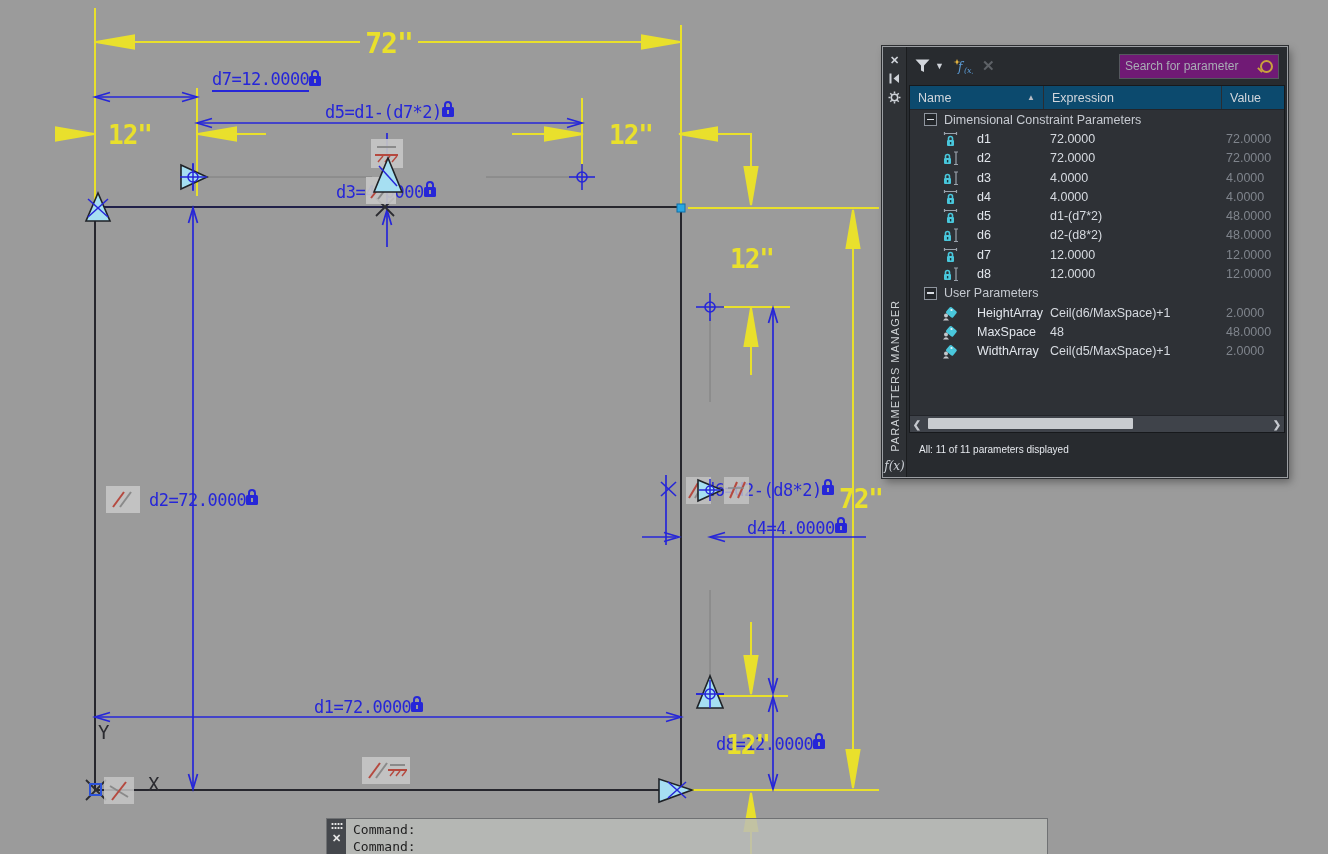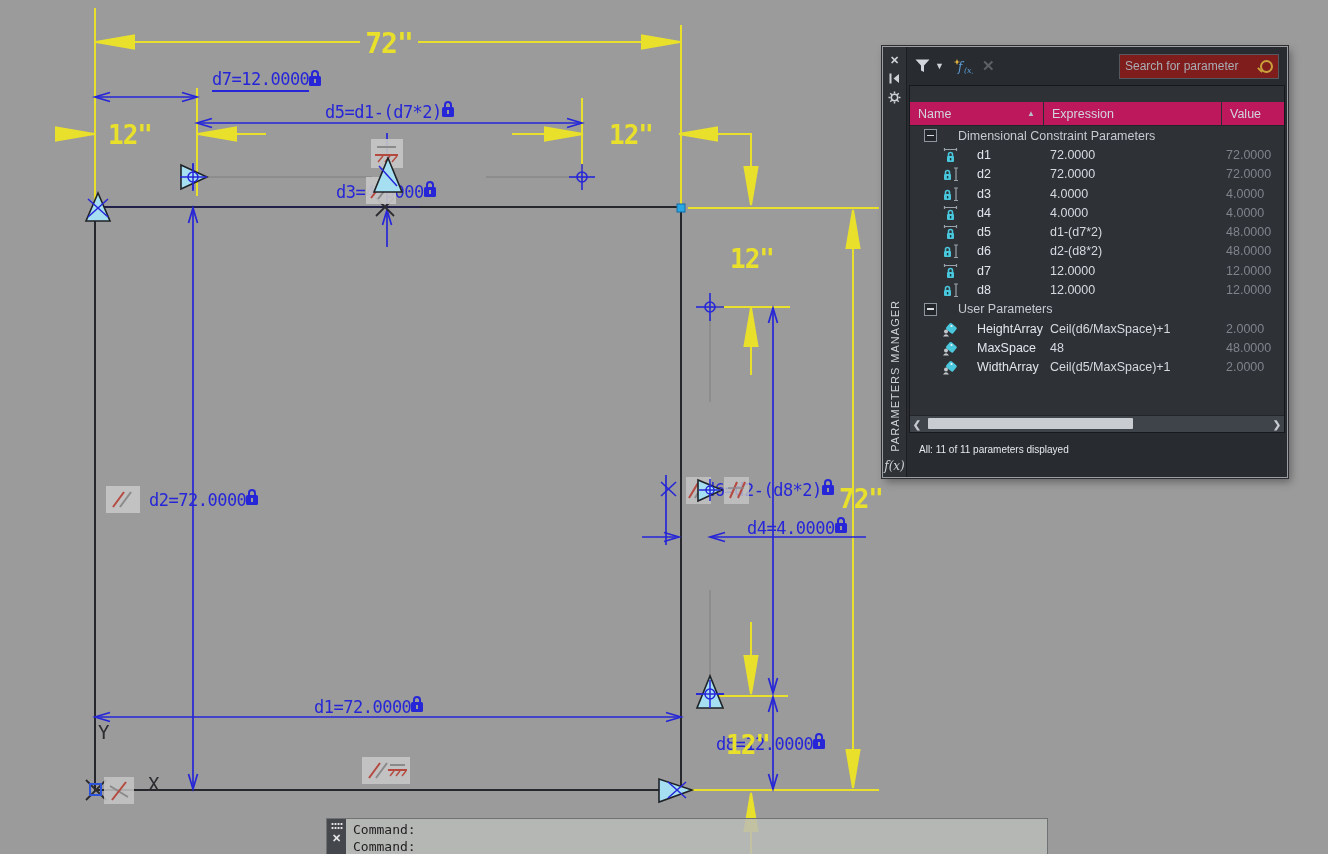--- a/index.html
+++ b/index.html
@@ -42,36 +42,36 @@
   #pal-strip .sicon{color:#cfd3d9;width:14px;height:15px;text-align:center;
                     font:bold 11px "Liberation Sans",sans-serif;line-height:14px;margin-bottom:4px;}
   #pal-title{margin-top:auto;writing-mode:vertical-rl;transform:rotate(180deg);
              color:#cfd3d6;font:11px "Liberation Sans",sans-serif;letter-spacing:1px;white-space:nowrap;}
   #pal-fx{margin-top:7px;color:#cfd3d9;font:italic 12px "DejaVu Serif",serif;}
   #pal-main{flex:1;display:flex;flex-direction:column;background:#282b2f;min-width:0;}
 
   #pal-toolbar{height:38px;display:flex;align-items:center;padding:0 8px;gap:9px;}
   #tb-caret{color:#cfd3d9;font-size:9px;margin-left:-4px;}
   #tb-del{color:#5d6166;font:bold 15px "Liberation Sans",sans-serif;}
-  #searchbox{margin-left:auto;width:148px;height:23px;background:#7f1d1d;border:1px solid #55585e;
+  #searchbox{margin-left:auto;width:148px;height:23px;background:#701a75;border:1px solid #55585e;
              display:flex;align-items:center;padding:0 5px;gap:5px;}
   #searchbox .ph{flex:1;color:#a9adb5;font-size:12px;white-space:nowrap;overflow:hidden;}
   .mag{position:relative;width:9px;height:9px;border:2px solid #c9a23c;border-radius:50%;flex:0 0 9px;}
   .mag::after{content:"";position:absolute;left:-5px;top:7px;width:6px;height:2px;background:#c9a23c;
               transform:rotate(45deg);}
 
   #pal-table{margin:0 2px;border:1px solid #17191c;background:#2e3136;flex:0 0 346px;
              display:flex;flex-direction:column;}
-  #pm-header{display:grid;grid-template-columns:134px 178px 1fr;height:23px;background:#be185d;
-             border-bottom:1px solid #23252a;color:#d2d6dc;font-size:12.5px;align-items:center;margin-top:16px;}
+  #pm-header{display:grid;grid-template-columns:134px 178px 1fr;height:23px;background:#0c4a6e;
+             border-bottom:1px solid #23252a;color:#d2d6dc;font-size:12.5px;align-items:center;}
   #pm-header .hc{padding-left:8px;height:100%;display:flex;align-items:center;border-right:1px solid #2a2d32;}
   #pm-header .hc:last-child{border-right:none;}
   #pm-header .sort{margin-left:auto;margin-right:8px;font-size:8px;color:#b9bdc5;}
   #pm-rows{flex:1;overflow:hidden;}
-  .pm-group{display:flex;align-items:center;height:19.3px;padding-left:14px;gap:21px;
+  .pm-group{display:flex;align-items:center;height:19.3px;padding-left:14px;gap:7px;
             color:#c6cad1;font-size:12.5px;}
   .pm-minus{display:inline-block;width:11px;height:11px;border:1px solid #8f959e;background:#23262a;
             position:relative;flex:0 0 11px;}
   .pm-minus::after{content:"";position:absolute;left:2px;top:4.5px;width:7px;height:1.5px;background:#d8dce2;}
   .pm-row{display:grid;grid-template-columns:134px 178px 1fr;height:19.3px;align-items:center;
           font-size:12.5px;}
   .pm-name{display:flex;align-items:center;gap:18px;padding-left:32px;color:#e2e6ec;}
   .pm-expr{color:#d6dae0;padding-left:6px;}
   .pm-val{color:#7f848c;padding-left:4px;}
   .ricon{width:17px;height:16px;flex:0 0 17px;}

